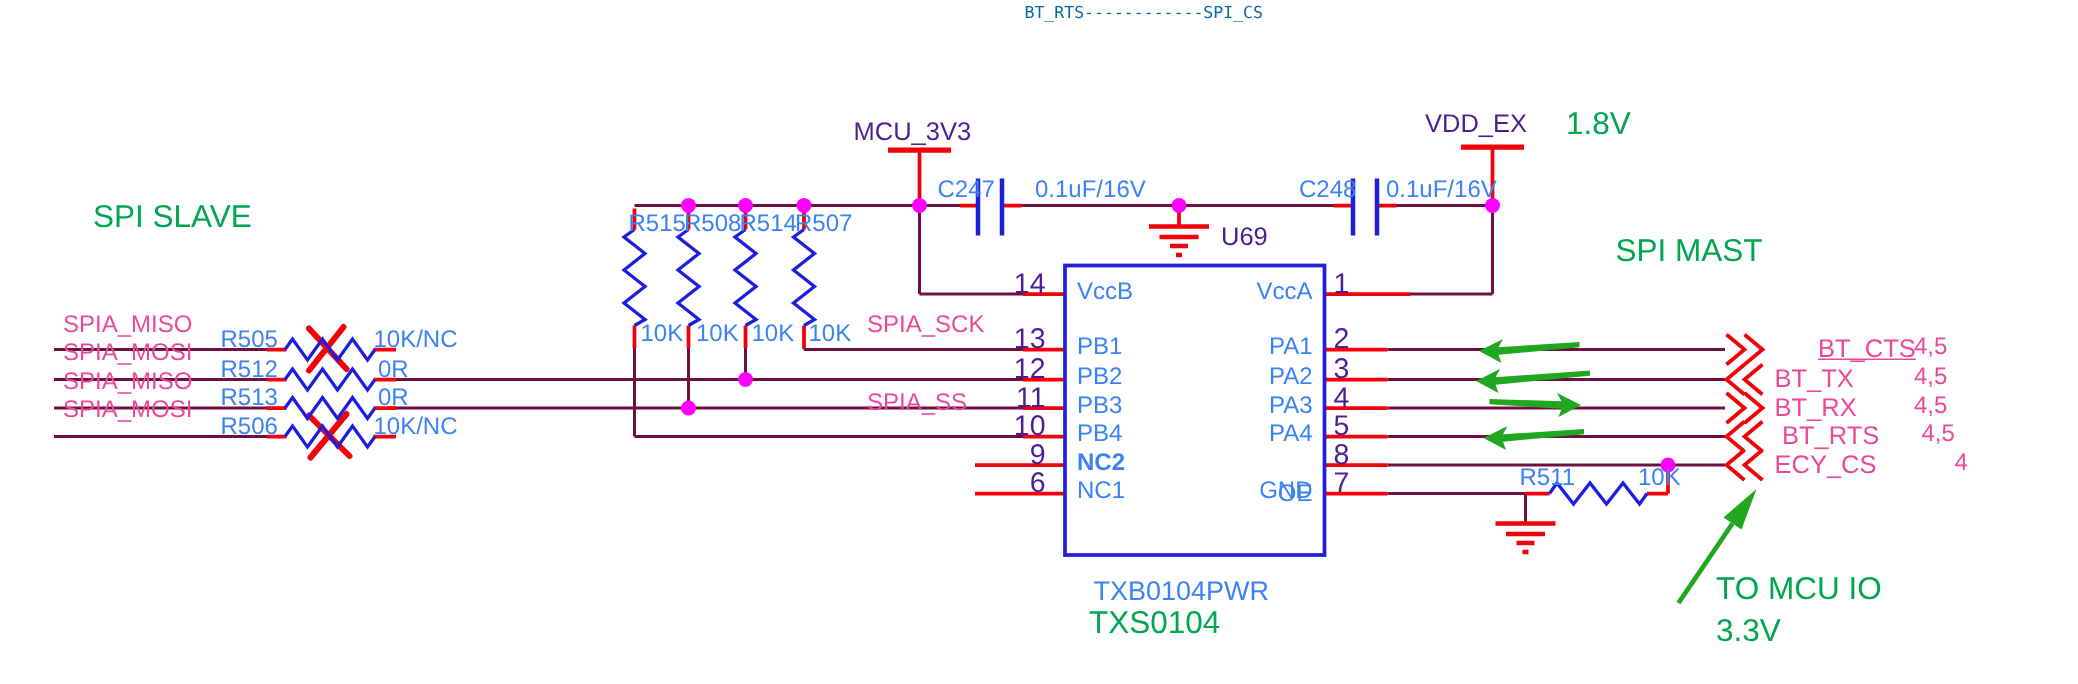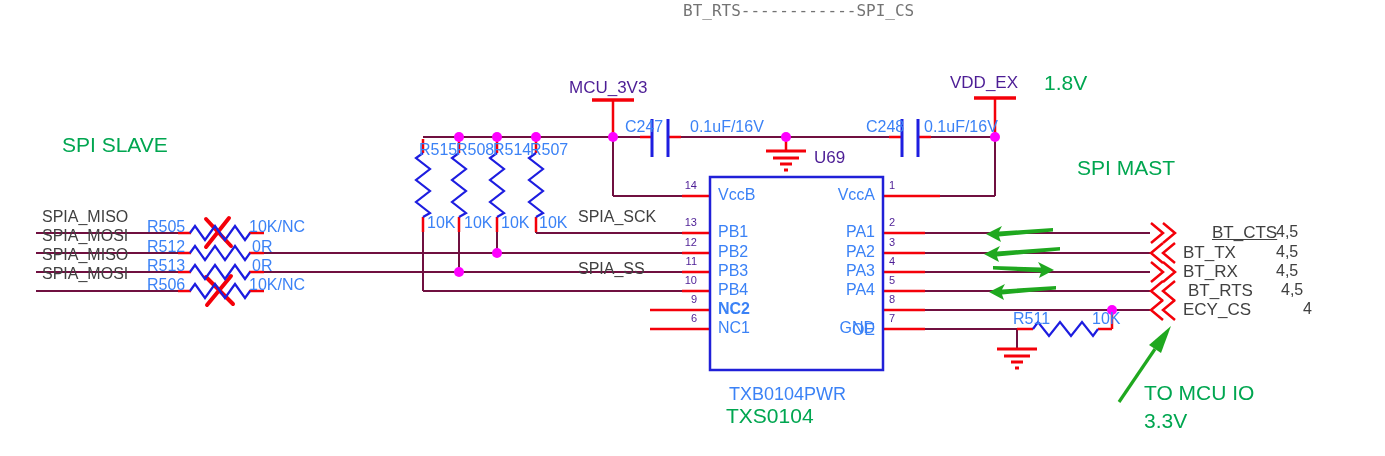--- a/index.html
+++ b/index.html
@@ -1,27 +1,27 @@
 <!DOCTYPE html>
 <html><head>
 <meta charset="utf-8">
 <style>
   html,body{margin:0;padding:0;background:#ffffff;}
   #canvas{position:relative;width:1385px;height:456px;background:#fff;overflow:hidden;
           font-family:"Liberation Sans",sans-serif;}
   #draw{position:absolute;left:0;top:0;}
   .t{position:absolute;white-space:nowrap;line-height:1.05;}
   .blue{color:#3b82f6;}
-  .red{color:#404040;}
+  .red{color:#ec4899;}
   .blk{color:#4c1d95;}
   .grn{color:#00a650;font-size:21px;}
-  .gray{color:#737373;font-family:"DejaVu Sans Mono",monospace;font-size:16px;}
+  .gray{color:#0369a1;font-family:"DejaVu Sans Mono",monospace;font-size:11px;}
   .f16{font-size:16px;}
   .f17{font-size:17px;}
-  .f15{font-size:11px;}
+  .f15{font-size:19px;}
   .f18{font-size:18px;}
   .ra{text-align:right;}
 </style>
 </head>
 <body>
 
 <div id="canvas">
 
   <svg id="draw" width="1385" height="456" viewBox="0 0 1385 456">
 

